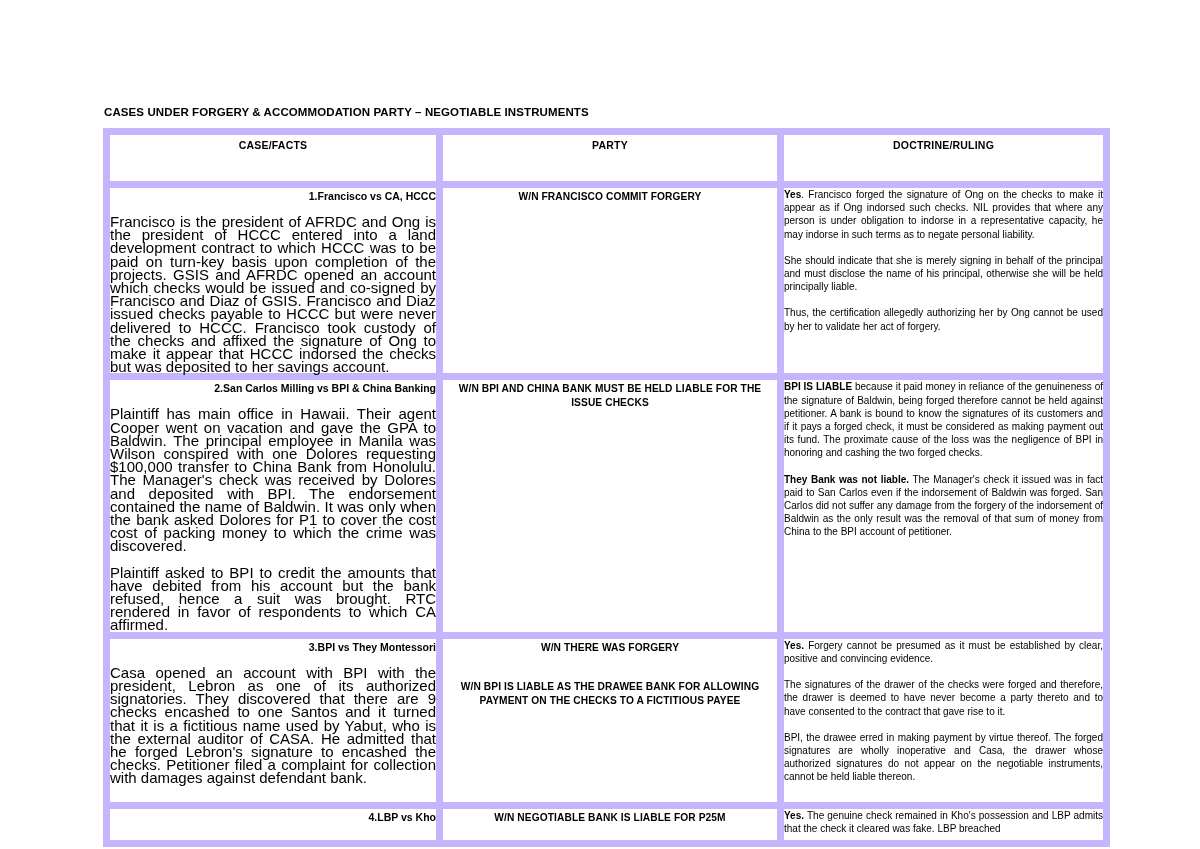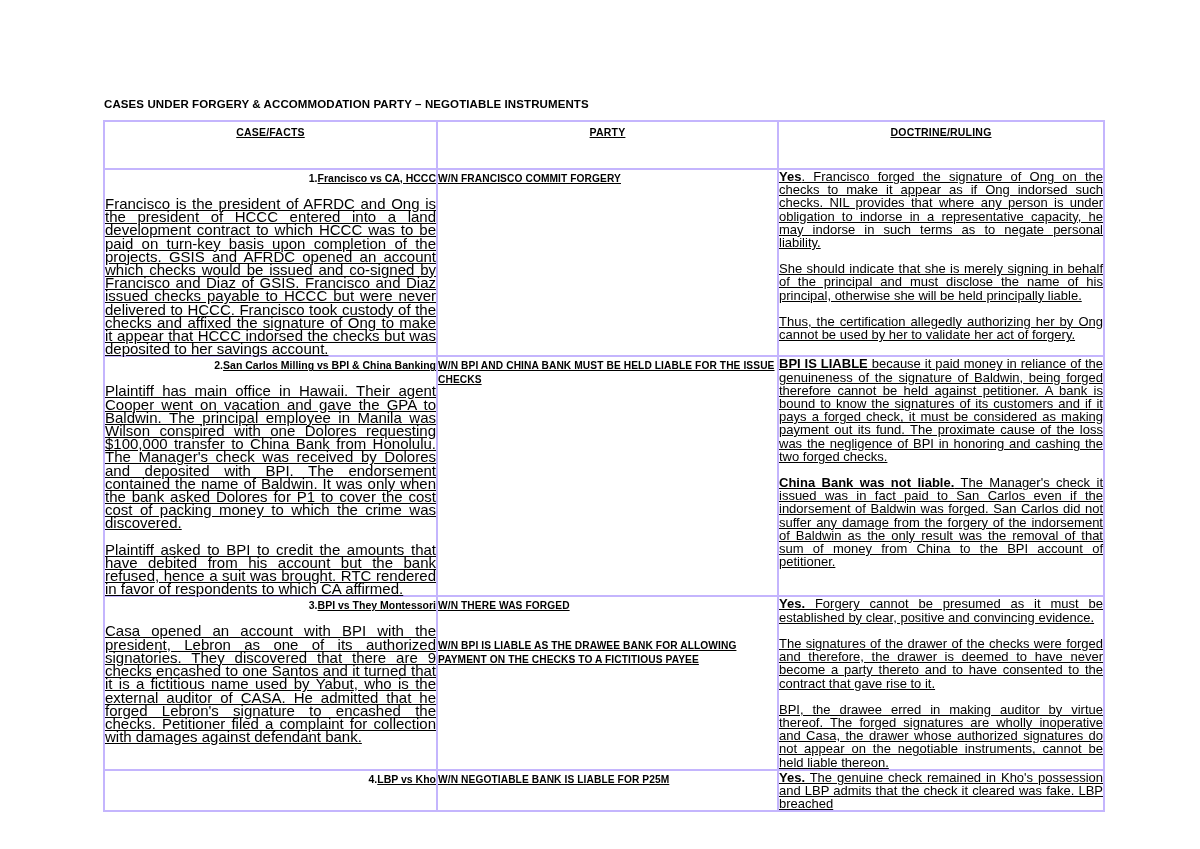--- a/index.html
+++ b/index.html
@@ -12,43 +12,43 @@
     background: #ffffff;
     font-family: "Liberation Sans", sans-serif;
     color: #000000;
     overflow: hidden;
   }
   .page {
     position: relative;
     width: 1200px;
     height: 736px;
     box-sizing: border-box;
+    margin-top: 8px;
   }
   .doc-title {
     position: absolute;
     left: 104px;
     top: 98px;
     font-size: 11.5px;
     font-weight: bold;
     letter-spacing: 0.1px;
     white-space: nowrap;
   }
   table.cases {
     position: absolute;
     left: 103px;
     top: 120px;
     width: 1000px;
     border-collapse: collapse;
     table-layout: fixed;
   }
   table.cases td, table.cases th {
-    border: 2px solid #c4b5fd;
+    border: 7px solid #c4b5fd;
     vertical-align: top;
     padding: 0;
-    text-decoration: underline;
   }
   col.c-facts  { width: 333px; }
   col.c-issue  { width: 341px; }
   col.c-doct   { width: 326px; }
 
   
   .hdr-cell {
     height: 46px;
     text-align: center;
     padding-top: 3px;
@@ -76,34 +76,35 @@
     line-height: 13.2px;
     text-align: justify;
     margin-top: 13px;
   }
   .facts-body p { margin: 0 0 13px 0; }
   .facts-body p:last-child { margin-bottom: 0; }
 
   
   .issue-cell {
     padding: 4px 6px 6px 6px;
+    text-align: center;
   }
   .issue-line {
     font-size: 10.2px;
     font-weight: bold;
     line-height: 13.6px;
     letter-spacing: 0.1px;
     margin: 2px 0 0 0;
   }
   .issue-line + .issue-line { margin-top: 26px; }
 
   
   .doct-cell { padding: 4px 6px 6px 6px; }
   .doct-body {
-    font-size: 13px;
+    font-size: 10px;
     line-height: 13.2px;
     text-align: justify;
   }
   .doct-body p { margin: 0 0 13px 0; }
   .doct-body p:last-child { margin-bottom: 0; }
   .lead { font-weight: bold; }
 
   .row1 td { height: 168px; }
   .row2 td { height: 196px; }
   .row3 td { height: 163px; }
@@ -167,43 +168,43 @@
             <p>Plaintiff has main office in Hawaii. Their agent Cooper went on vacation and gave the GPA to Baldwin. The principal employee in Manila was Wilson conspired with one Dolores requesting $100,000 transfer to China Bank from Honolulu. The Manager's check was received by Dolores and deposited with BPI. The endorsement contained the name of Baldwin. It was only when the bank asked Dolores for P1 to cover the cost cost of packing money to which the crime was discovered.</p>
             <p>Plaintiff asked to BPI to credit the amounts that have debited from his account but the bank refused, hence a suit was brought. RTC rendered in favor of respondents to which CA affirmed.</p>
           </div>
         </td>
         <td class="issue-cell">
           <p class="issue-line">W/N BPI AND CHINA BANK MUST BE HELD LIABLE FOR THE ISSUE CHECKS</p>
         </td>
         <td class="doct-cell">
           <div class="doct-body">
             <p><span class="lead">BPI IS LIABLE</span><span> because it paid money in reliance of the genuineness of the signature of Baldwin, being forged therefore cannot be held against petitioner. A bank is bound to know the signatures of its customers and if it pays a forged check, it must be considered as making payment out its fund. The proximate cause of the loss was the negligence of BPI in honoring and cashing the two forged checks.</span></p>
-            <p><span class="lead">China Bank was not liable.</span><span> The Manager's check it issued was in fact paid to San Carlos even if the indorsement of Baldwin was forged. San Carlos did not suffer any damage from the forgery of the indorsement of Baldwin as the only result was the removal of that sum of money from China to the BPI account of petitioner.</span></p>
+            <p><span class="lead">They Bank was not liable.</span><span> The Manager's check it issued was in fact paid to San Carlos even if the indorsement of Baldwin was forged. San Carlos did not suffer any damage from the forgery of the indorsement of Baldwin as the only result was the removal of that sum of money from China to the BPI account of petitioner.</span></p>
           </div>
         </td>
       </tr>
 
       <tr class="row3">
         <td class="facts-cell">
           <div class="case-title">
             <span class="case-no">3.</span><span>BPI vs They Montessori</span>
           </div>
           <div class="facts-body">
             <p>Casa opened an account with BPI with the president, Lebron as one of its authorized signatories. They discovered that there are 9 checks encashed to one Santos and it turned that it is a fictitious name used by Yabut, who is the external auditor of CASA. He admitted that he forged Lebron's signature to encashed the checks. Petitioner filed a complaint for collection with damages against defendant bank.</p>
           </div>
         </td>
         <td class="issue-cell">
-          <p class="issue-line">W/N THERE WAS FORGED</p>
+          <p class="issue-line">W/N THERE WAS FORGERY</p>
           <p class="issue-line">W/N BPI IS LIABLE AS THE DRAWEE BANK FOR ALLOWING PAYMENT ON THE CHECKS TO A FICTITIOUS PAYEE</p>
         </td>
         <td class="doct-cell">
           <div class="doct-body">
             <p><span class="lead">Yes.</span><span> Forgery cannot be presumed as it must be established by clear, positive and convincing evidence.</span></p>
             <p><span>The signatures of the drawer of the checks were forged and therefore, the drawer is deemed to have never become a party thereto and to have consented to the contract that gave rise to it.</span></p>
-            <p><span>BPI, the drawee erred in making auditor by virtue thereof. The forged signatures are wholly inoperative and Casa, the drawer whose authorized signatures do not appear on the negotiable instruments, cannot be held liable thereon.</span></p>
+            <p><span>BPI, the drawee erred in making payment by virtue thereof. The forged signatures are wholly inoperative and Casa, the drawer whose authorized signatures do not appear on the negotiable instruments, cannot be held liable thereon.</span></p>
           </div>
         </td>
       </tr>
 
       <tr class="row4">
         <td class="facts-cell">
           <div class="case-title">
             <span class="case-no">4.</span><span>LBP vs Kho</span>
           </div>
         </td>

